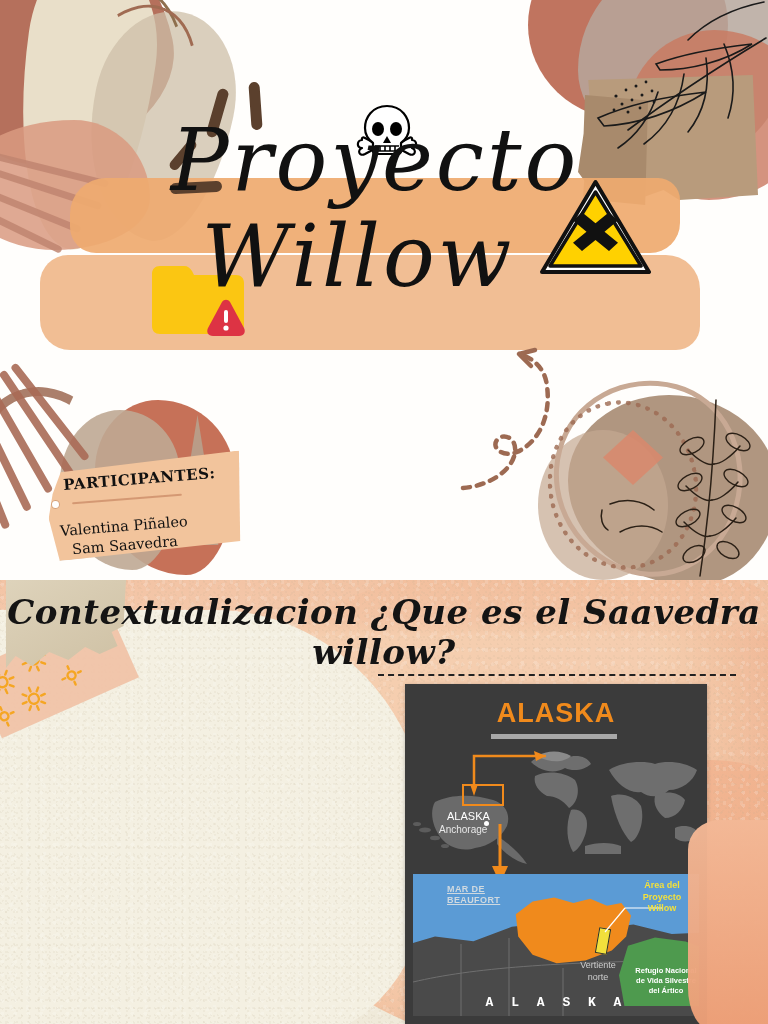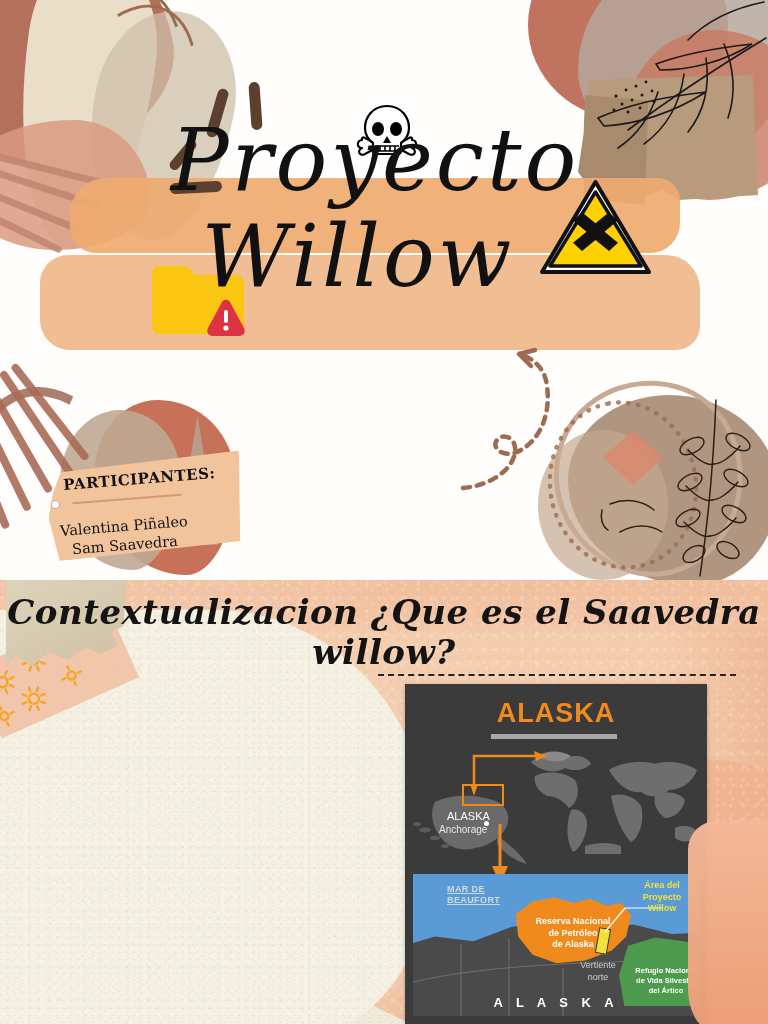--- a/index.html
+++ b/index.html
@@ -373,21 +373,21 @@
     font-size:9px; color:#f2e03c; font-family:"Liberation Sans", sans-serif;
     font-weight:700; line-height:1.3;
   }
   .ig-leader { position:absolute; left:190px; top:30px; width:66px; height:32px; }
   .ig-vertiente {
     position:absolute; left:150px; top:86px; width:70px; text-align:center;
     font-size:9px; color:#cfcfcf; font-family:"Liberation Sans", sans-serif; line-height:1.3;
   }
   .ig-alaska-big {
     position:absolute; left:0; bottom:6px; width:100%; text-align:center;
-    font-size:13px; color:#ffffff; font-family:Liberation Sans, sans-serif;
+    font-size:13px; color:#ffffff; font-family:Liberation Mono, monospace;
     font-weight:700; letter-spacing:5px;
   }
   .ig-borders { position:absolute; left:0; top:36px; width:286px; height:106px; }
 
   
   .s2-rightedge {
     position:absolute; right:0; top:240px; width:80px; height:210px;
     background:linear-gradient(180deg,#f3b896,#ec9e76);
     border-radius:40% 0 0 30% / 14% 0 0 20%;
     z-index:7; opacity:.97;
@@ -640,21 +640,20 @@
       <div class="ig-land"></div>
       <svg class="ig-borders" viewBox="0 0 286 106">
         <g fill="none" stroke="#6f6f6f" stroke-width="1">
           <path d="M48 34 L48 106"></path>
           <path d="M96 28 L96 106"></path>
           <path d="M0 72 C60 58 140 52 286 50"></path>
           <path d="M150 58 L150 106"></path>
         </g>
       </svg>
       <div class="ig-reserve"></div>
-      <div class="ig-reserve-lbl">Reserva Nacional<br>de Petróleo<br>de Alaska</div>
       <div class="ig-refuge"></div>
       <div class="ig-refuge-lbl">Refugio Nacional<br>de Vida Silvestre<br>del Ártico</div>
       <div class="ig-willow-box"></div>
       <svg class="ig-leader" viewBox="0 0 66 32">
         <path d="M60 4 L22 4 M22 4 L2 28" fill="none" stroke="#ffffff" stroke-width="1.2"></path>
       </svg>
       <div class="ig-willow-lbl">Área del<br>Proyecto<br>Willow</div>
       <div class="ig-vertiente">Vertiente<br>norte</div>
       <div class="ig-alaska-big">A L A S K A</div>
     </div>

